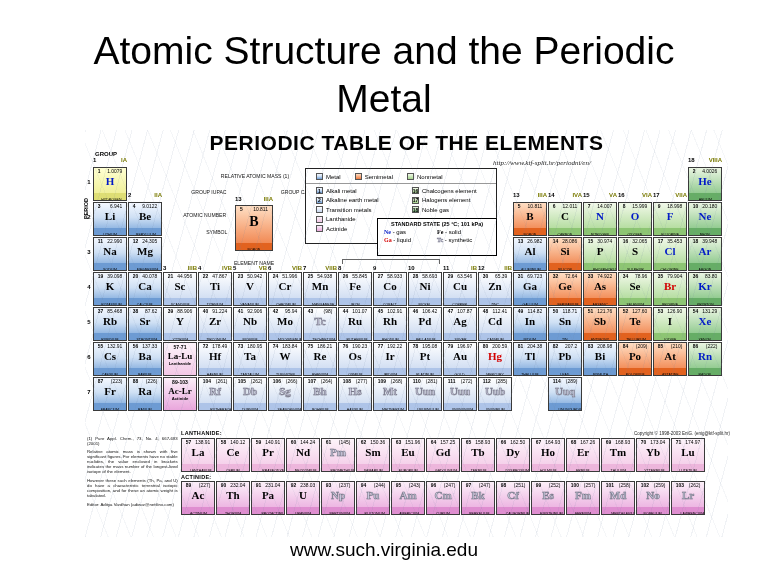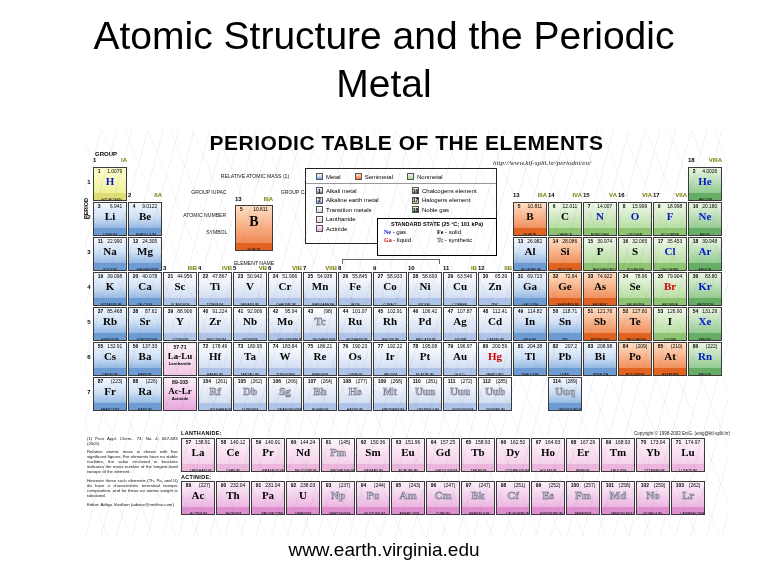--- a/index.html
+++ b/index.html
@@ -1,18 +1,18 @@
 <!DOCTYPE html>
 <html><head>
 <meta charset="utf-8">
 <style>
   html,body{margin:0;padding:0;width:768px;height:576px;background:#fff;overflow:hidden;
     font-family:"Liberation Sans",sans-serif;}
   .slide{position:relative;width:768px;height:576px;background:#fff;}
-  .slide-title{position:absolute;top:12px;left:0;width:768px;text-align:center;
+  .slide-title{position:absolute;top:27px;left:0;width:768px;text-align:center;
     font-size:39px;line-height:48px;color:#000;letter-spacing:0px;}
   .slide-footer{position:absolute;top:539px;left:0;width:768px;text-align:center;
     font-size:19px;color:#000;}
   .board{position:absolute;left:85px;top:130px;width:643px;height:407px;background:#fff;}
   .board::after{content:'';position:absolute;inset:0;z-index:9;pointer-events:none;
     background:repeating-linear-gradient(105deg,rgba(110,130,160,.10) 0 1px,transparent 1px 15px),
                repeating-linear-gradient(68deg,rgba(110,130,160,.07) 0 1px,transparent 1px 21px);}
   .tbl-title{position:absolute;top:1px;left:0;width:100%;text-align:center;font-size:21px;
     font-weight:bold;color:#000;letter-spacing:.5px;}
   .tbl-url{position:absolute;top:29px;left:408px;width:230px;font-size:7px;font-style:italic;
@@ -1182,14 +1182,14 @@
       </div>
       <div class="pnum" style="left:1px;top:49px"><span>1</span></div>
       <div class="pnum" style="left:1px;top:84px"><span>2</span></div>
       <div class="pnum" style="left:1px;top:119px"><span>3</span></div>
       <div class="pnum" style="left:1px;top:154px"><span>4</span></div>
       <div class="pnum" style="left:1px;top:189px"><span>5</span></div>
       <div class="pnum" style="left:1px;top:224px"><span>6</span></div>
       <div class="pnum" style="left:1px;top:259px"><span>7</span></div>
     </div>
 
-  <div class="slide-footer">www.earth.virginia.edu</div>
+  <div class="slide-footer">www.such.virginia.edu</div>
 </div>
 
 </body></html>

